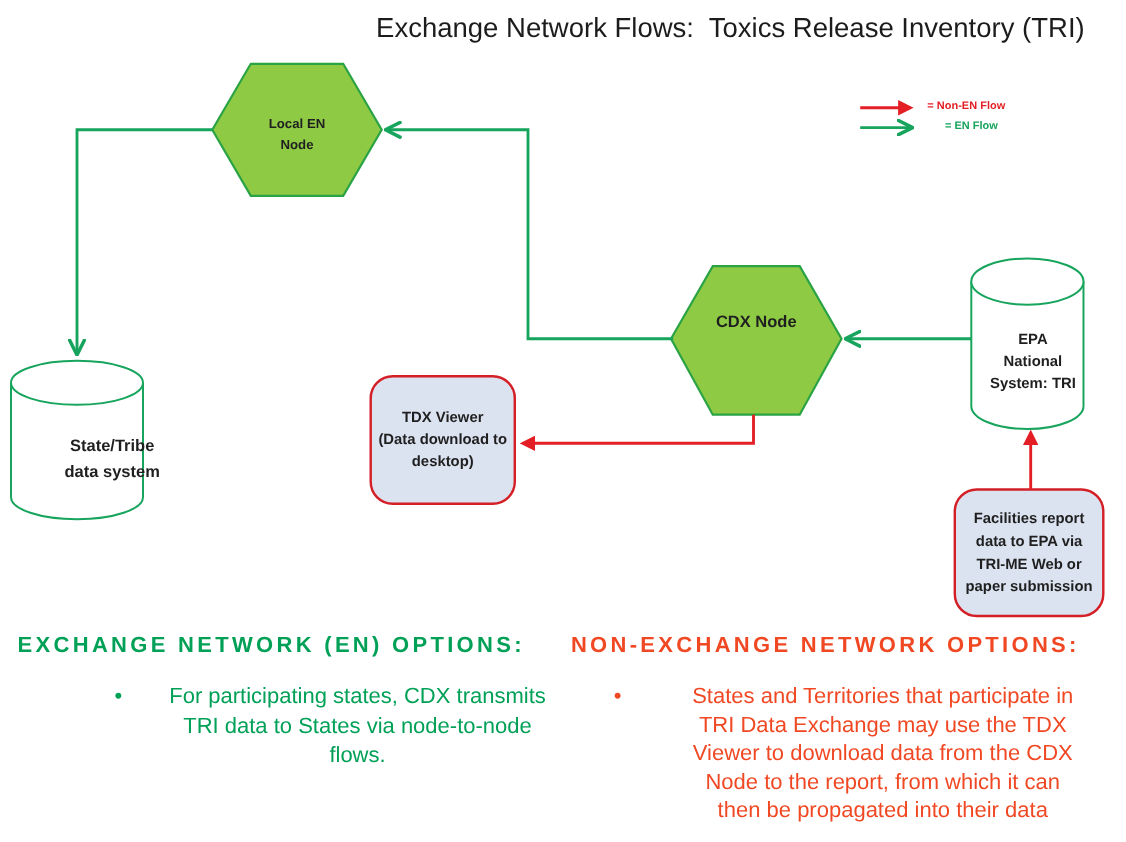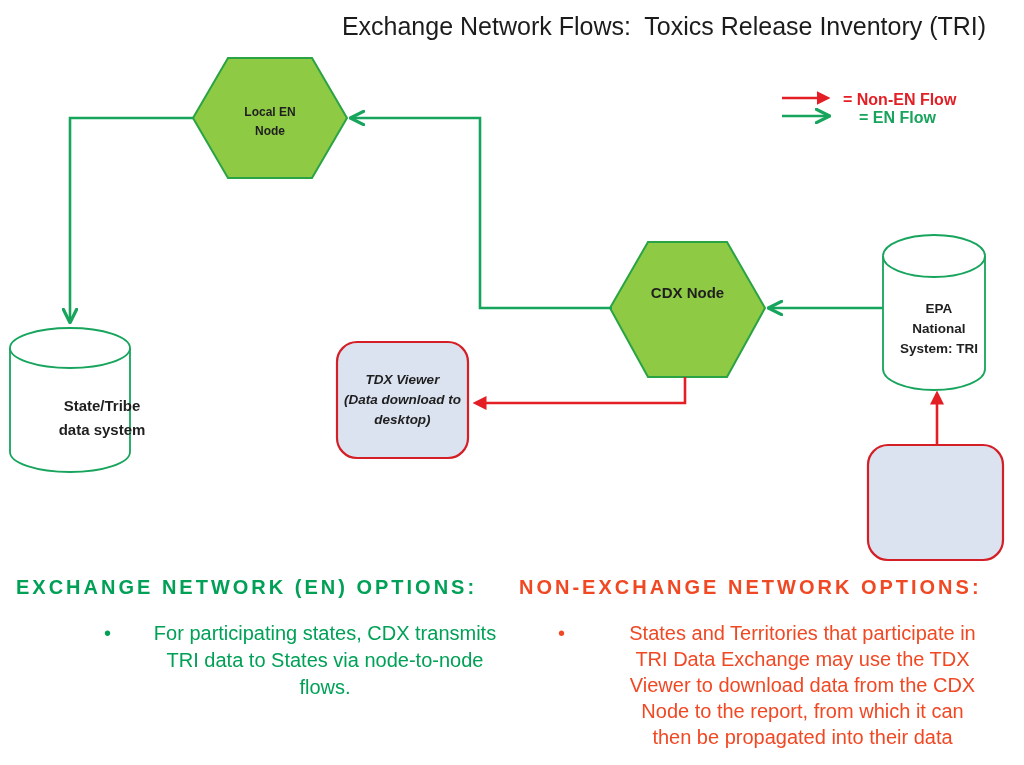--- a/index.html
+++ b/index.html
@@ -13,23 +13,23 @@
     text-align:center;font-size:25px;color:#1c1c1c;white-space:pre;
   }
   .shape-label{
     position:absolute;display:flex;align-items:center;justify-content:center;
     text-align:center;font-weight:bold;color:#1f1f1f;white-space:pre-line;
   }
   .lbl-local-en{left:193px;top:58px;width:154px;height:128px;font-size:12px;line-height:1.55;}
   .lbl-cdx{left:610px;top:242px;width:155px;height:100px;font-size:15px;}
   .lbl-state{left:10px;top:378px;width:120px;height:80px;font-size:15px;line-height:1.6;padding-left:32px;}
   .lbl-epa{left:883px;top:290px;width:112px;height:78px;font-size:13.5px;line-height:1.5;}
-  .lbl-tdx{left:337px;top:342px;width:131px;height:116px;font-size:13.5px;line-height:1.5;font-style:italic;}
+  .lbl-tdx{left:337px;top:342px;width:131px;height:116px;font-size:13.5px;line-height:1.5;}
   .lbl-fac{left:868px;top:445px;width:135px;height:115px;font-size:13.5px;line-height:1.55;}
-  .legend-label{position:absolute;font-size:16px;font-weight:bold;white-space:pre;}
+  .legend-label{position:absolute;font-size:10px;font-weight:bold;white-space:pre;}
   .legend-non-en{left:843px;top:91px;color:#e31e24;}
   .legend-en{left:843px;top:109px;color:#17a45c;margin-left:16px;}
   .section-heading{
     position:absolute;font-size:20px;font-weight:bold;letter-spacing:3px;white-space:pre;
   }
   .heading-en{left:16px;top:576px;color:#00a157;}
   .heading-non-en{left:519px;top:576px;color:#f14824;}
   .bullet-row{position:absolute;display:flex;align-items:flex-start;}
   .bullet-row .dot{font-size:20px;line-height:27px;}
   .bullet-row .btext{font-size:20px;white-space:pre-line;text-align:center;}
@@ -90,20 +90,24 @@
 Node</div>
   <div class="shape-label lbl-cdx">CDX Node</div>
   <div class="shape-label lbl-state">State/Tribe
 data system</div>
   <div class="shape-label lbl-epa">EPA
 National
 System: TRI</div>
   <div class="shape-label lbl-tdx">TDX Viewer
 (Data download to
 desktop)</div>
+  <div class="shape-label lbl-fac">Facilities report
+data to EPA via
+TRI-ME Web or
+paper submission</div>
 
   <div class="section-heading heading-en">EXCHANGE NETWORK (EN) OPTIONS:</div>
   <div class="section-heading heading-non-en">NON-EXCHANGE NETWORK OPTIONS:</div>
 
   <div class="bullet-row bullet-en">
     <span class="dot">•</span>
     <span class="btext">For participating states, CDX transmits
 TRI data to States via node-to-node
 flows.</span>
   </div>

